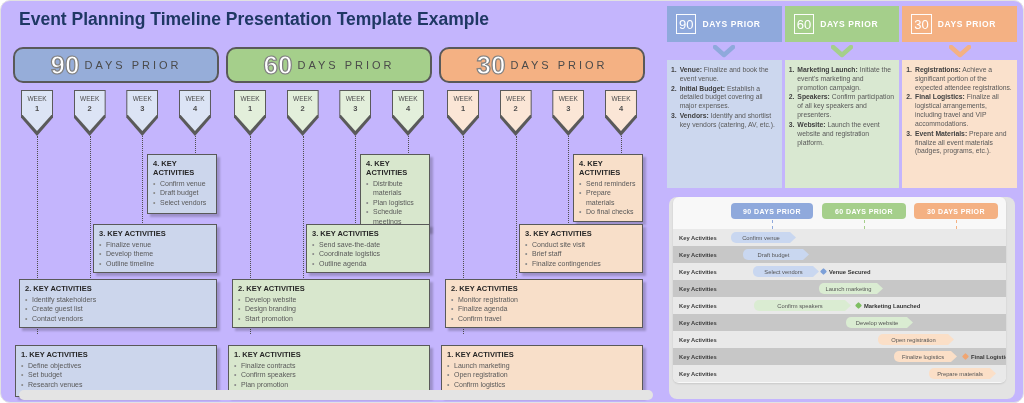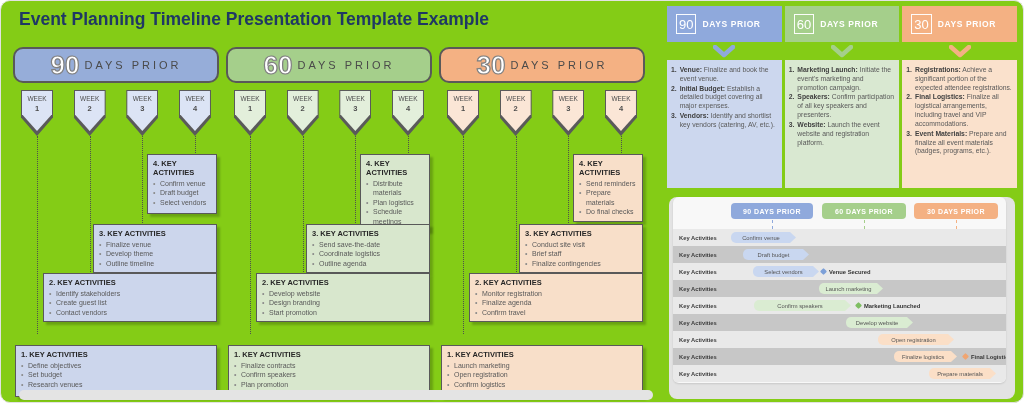--- a/index.html
+++ b/index.html
@@ -1,17 +1,17 @@
 <!DOCTYPE html>
 <html><head>
 <meta charset="utf-8">
 <style>
   * { margin:0; padding:0; box-sizing:border-box; }
   body { background:#fff; font-family:"Liberation Sans", sans-serif; }
-  #stage { position:relative; width:1024px; height:403px; background:#84cc16;
+  #stage { position:relative; width:1024px; height:403px; background:#c4b5fd;
            border:1px solid #e2e2e2; border-radius:10px; overflow:hidden; }
 
   
   .page-title { position:absolute; left:18px; top:8px; font-size:17.5px; font-weight:bold; color:#1f3864; }
 
   .cols { position:absolute; left:12px; top:46px; width:633px; display:flex; gap:7px; }
   .col  { width:206px; position:relative; }
   .col-blue   { --hdr:#96add9; --wk:#dce4f5; --box:#ccd6ec; }
   .col-green  { --hdr:#a5cf8b; --wk:#e3efdb; --box:#d8e7cd; }
   .col-orange { --hdr:#f4b183; --wk:#fbe6d6; --box:#f8dfc9; }
@@ -33,21 +33,21 @@
   .pennant-text b { display:block; font-size:7.5px; }
 
   .stagearea { position:relative; height:254px; }
   .dotline { position:absolute; width:0; border-left:1.5px dotted #4f4f4f; top:0; }
   .ln1 { left:11.6%; height:198px; } .ln2 { left:37.2%; height:142px; }
   .ln3 { left:62.8%; height:87px; }  .ln4 { left:88.3%; height:17px; }
 
   .abox { position:absolute; right:2px; background:var(--box); border:1px solid #595959;
           box-shadow:2.5px 2.5px 2px rgba(0,0,0,.2); padding:4px 5px; }
   .b1 { left:2px; top:209px; min-height:52px; }
-  .b2 { width:174px; top:137px; min-height:49px; }
+  .b2 { width:198px; top:143px; min-height:49px; }
   .b3 { width:124px; top:88px;  min-height:48px; }
   .b4 { width:70px;  top:18px;  min-height:60px; }
   .abox-title { font-size:7.5px; font-weight:bold; color:#262626; margin-bottom:2px; }
   .abox ul { list-style:none; }
   .abox li { font-size:7px; color:#595959; line-height:1.35; padding-left:7px; position:relative; }
   .abox li::before { content:"•"; position:absolute; left:0; color:#8a8a8a; }
 
   .slide-shadow { position:absolute; left:18px; top:389px; width:634px; height:10px;
                   background:#e4e4e4; border-radius:5px; }
 

